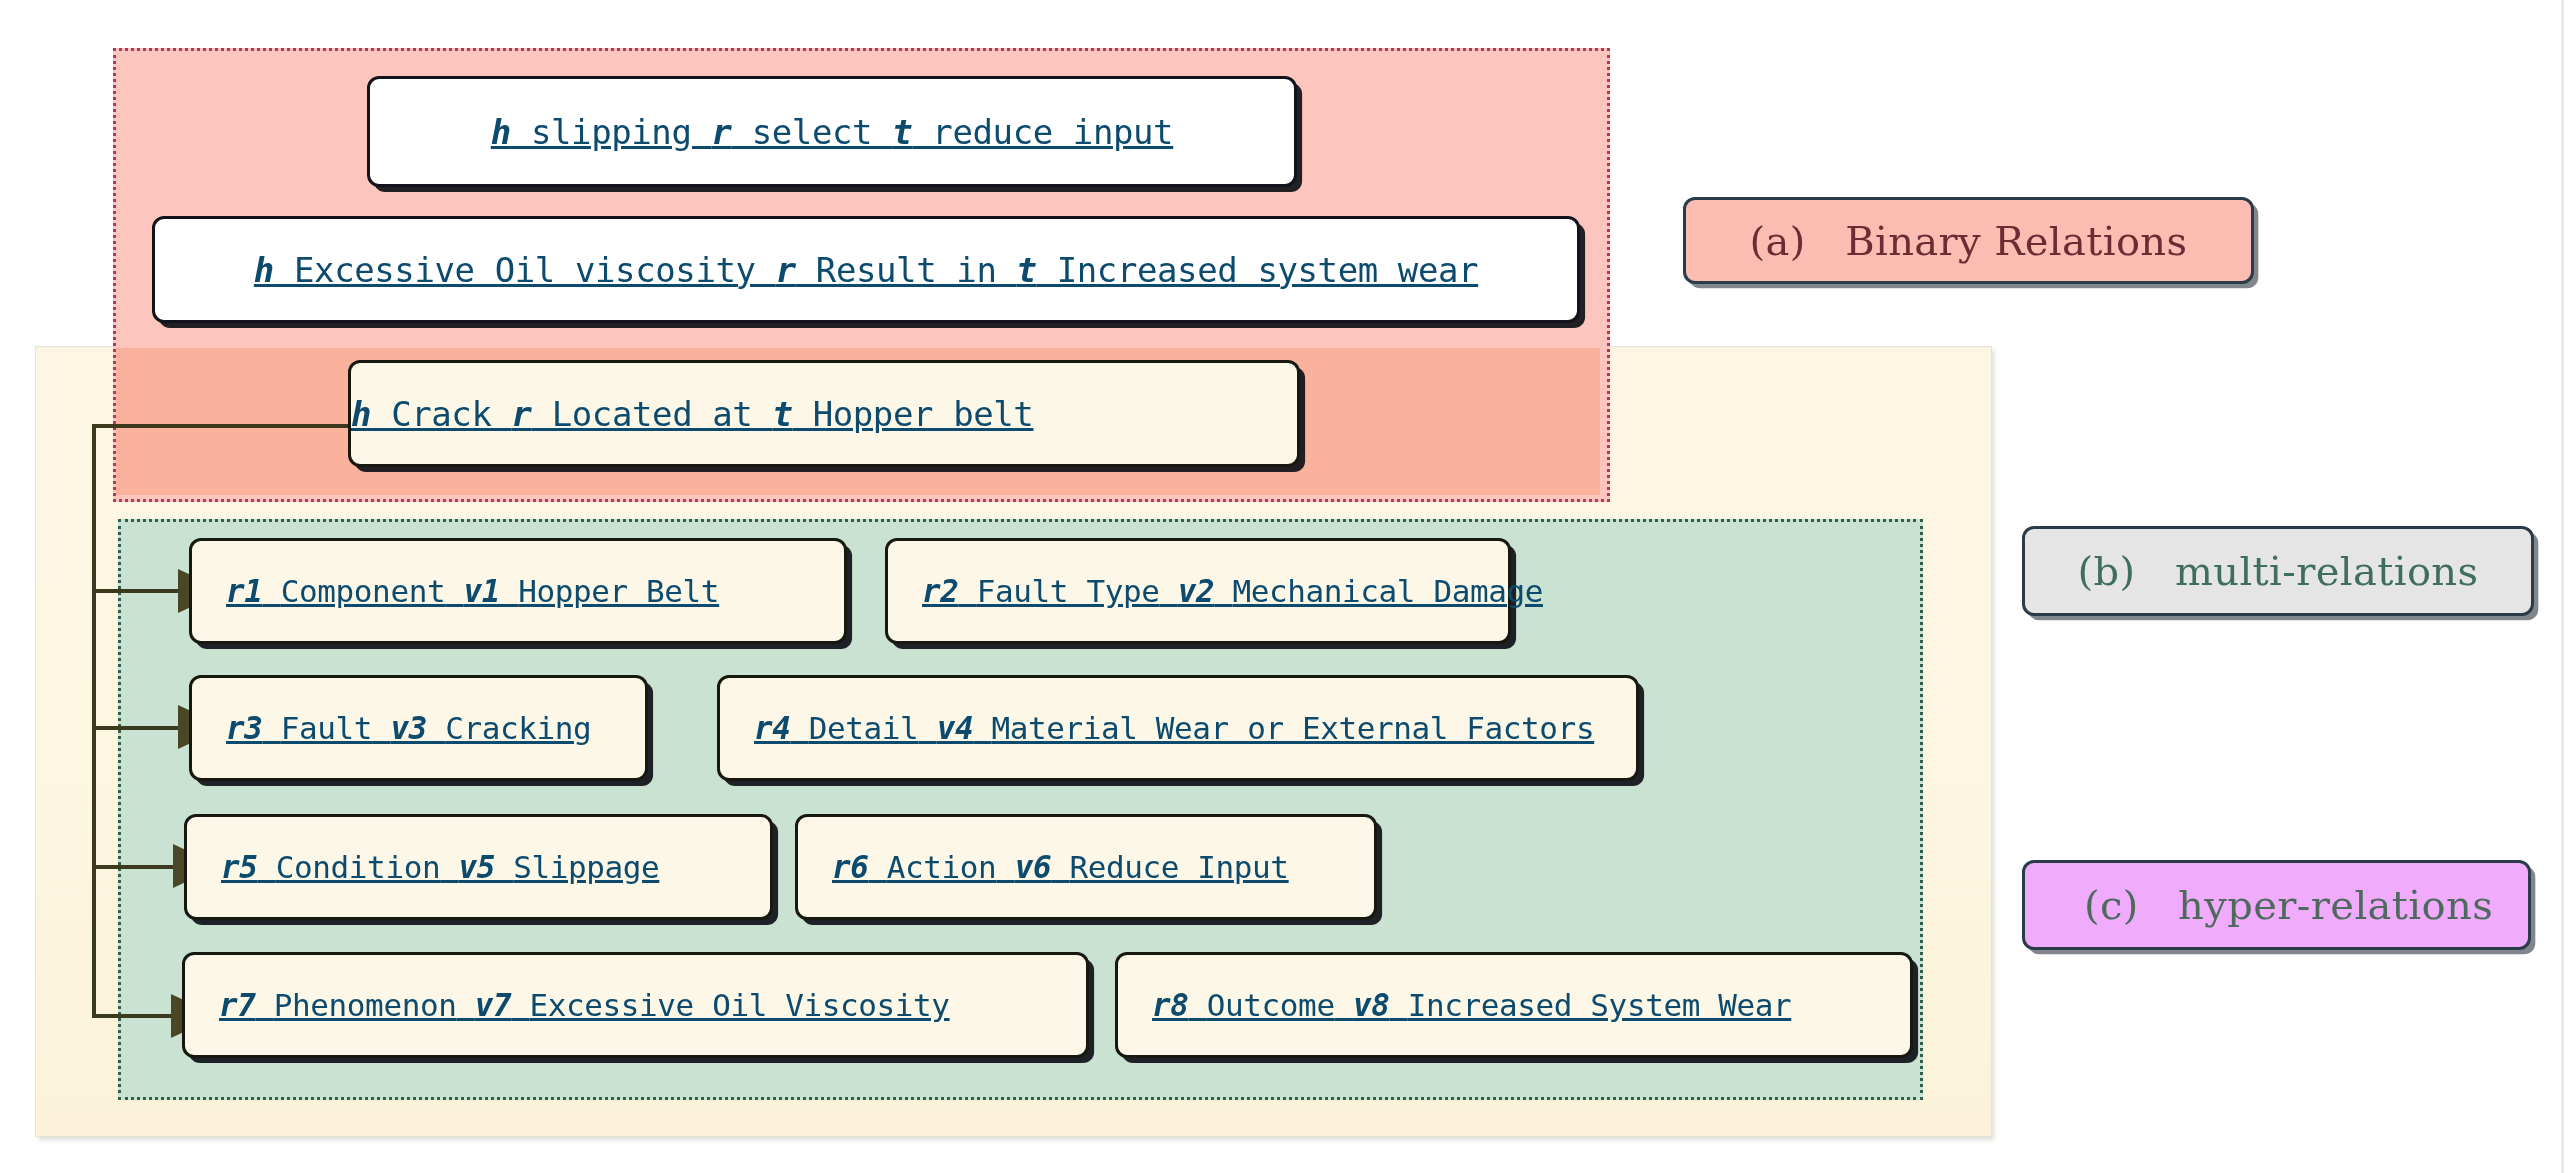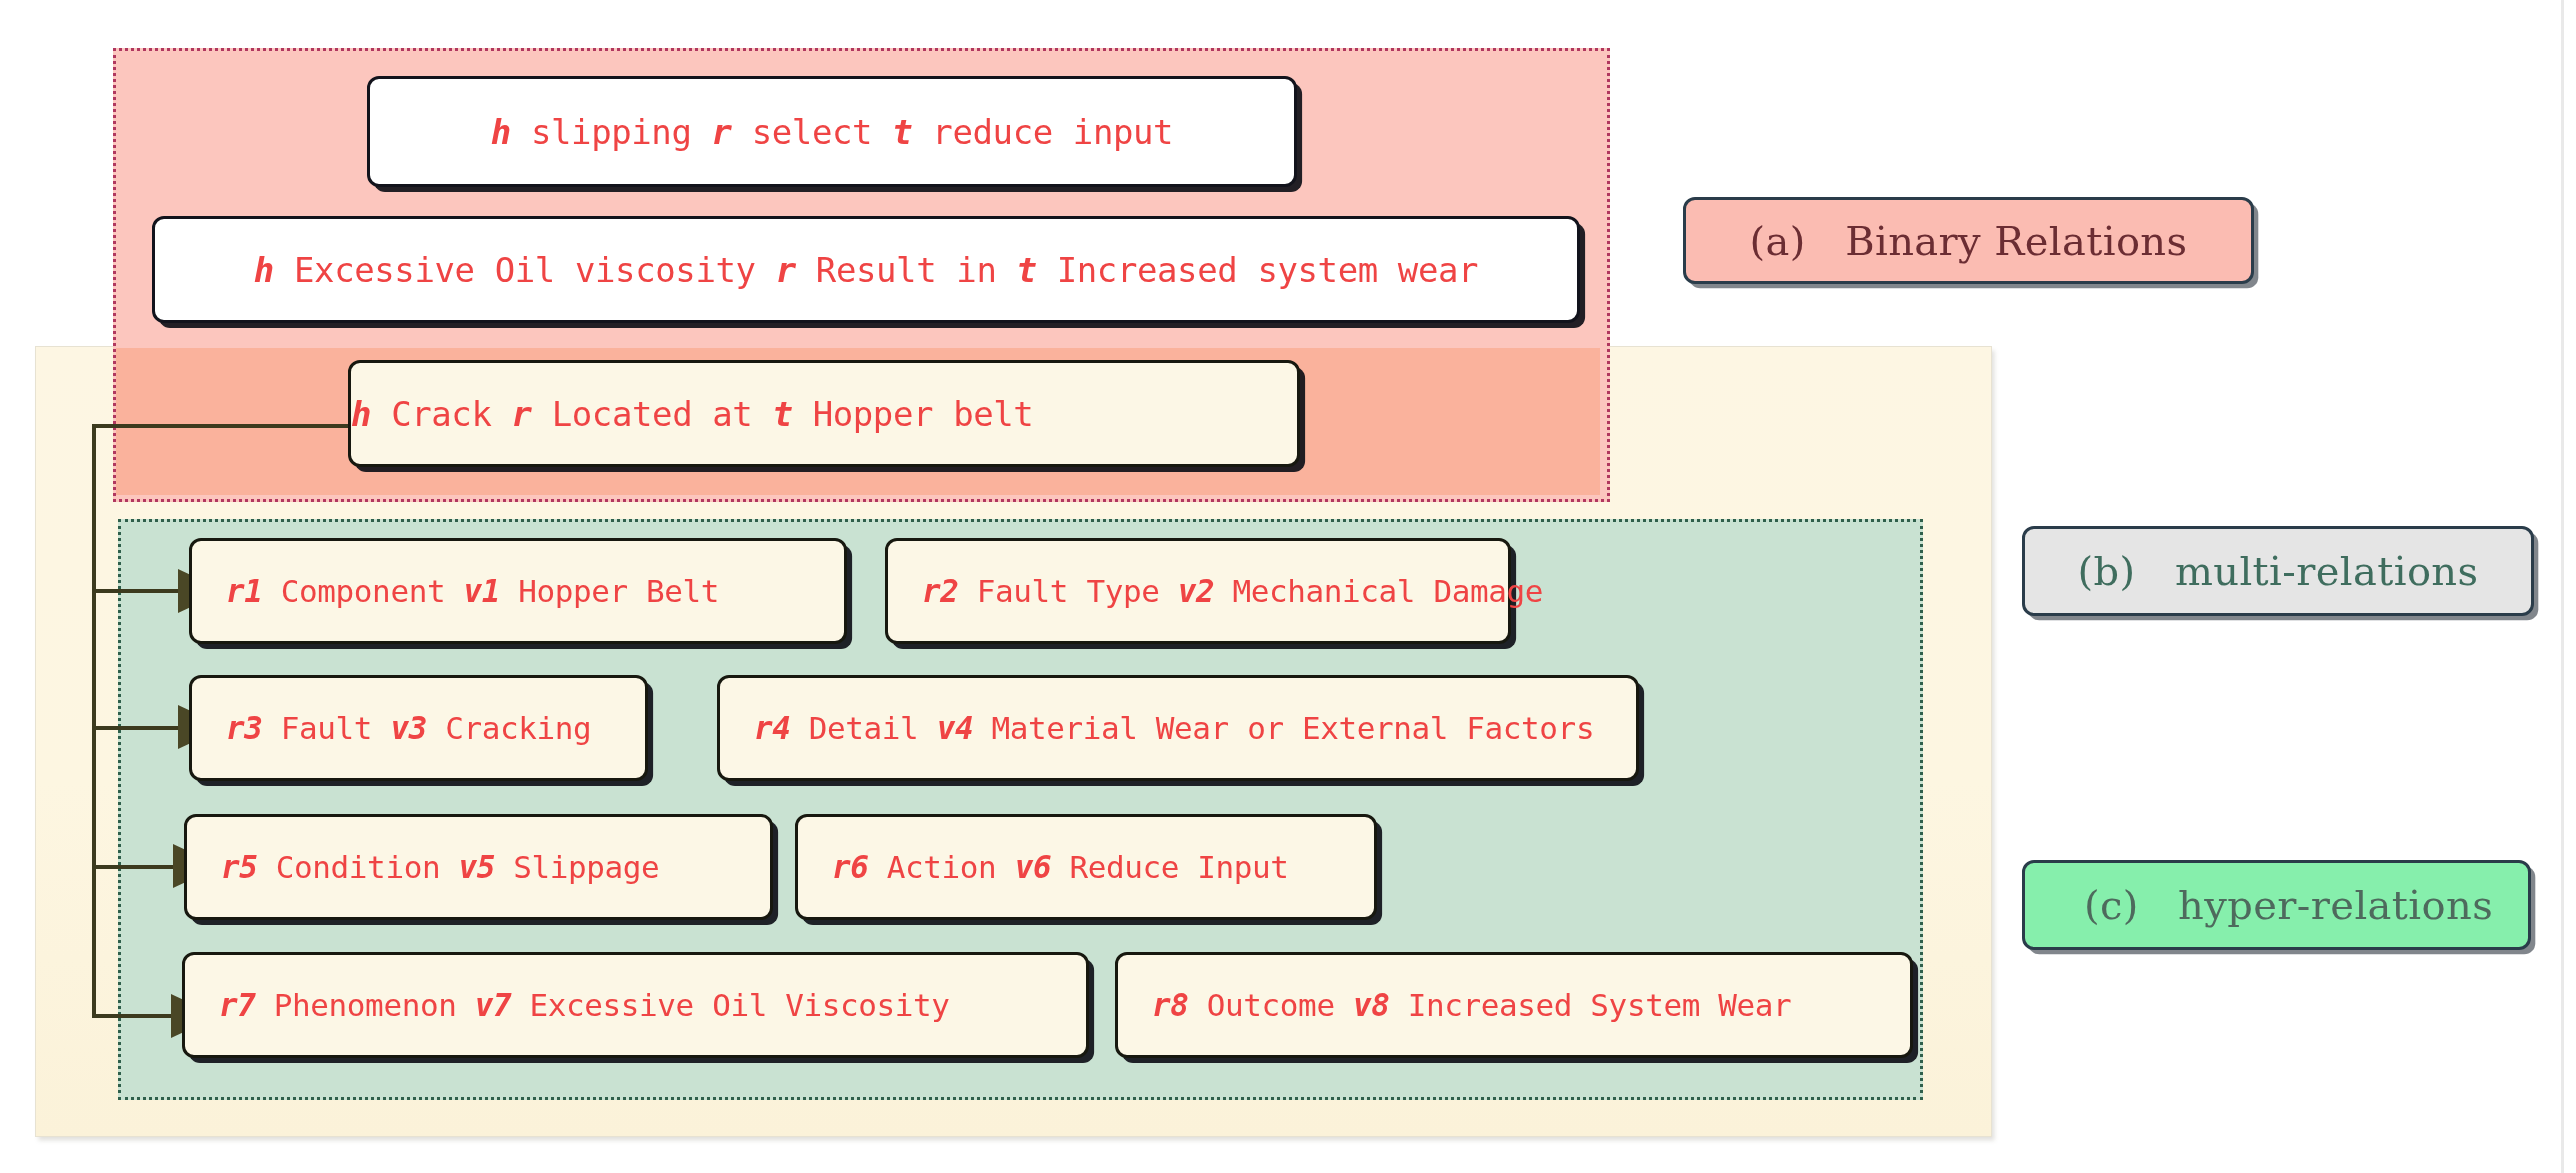--- a/index.html
+++ b/index.html
@@ -41,24 +41,25 @@
     position:absolute;
     display:flex;align-items:center;
     border:3.5px solid #12131c;
     border-radius:12px;
     box-shadow:6px 6px 0 -0.9px rgba(15,16,24,.92);
     white-space:nowrap;
     box-sizing:border-box;
   }
   .node .txt{
     font-family:"DejaVu Sans Mono",monospace;
-    color:#ef4444;
+    color:#0c4a6e;
     letter-spacing:-0.4px;
     width:100%;
     text-align:center;
+    text-decoration:underline;
   }
   .node.white{background:#ffffff;}
   .node.cream{background:#fcf7e6;border-color:#17180f;}
   .node.cream .txt{text-align:left;padding-left:34px;}
 
   .ital{font-style:italic;font-weight:bold;}
 
   
   #bin1{left:367px;top:76px;width:930px;height:111px;}
   #bin1 .txt{font-size:34px;}
@@ -108,21 +109,21 @@
   }
   .legend .ltxt{
     font-family:"DejaVu Serif",serif;
     font-size:40px;width:100%;text-align:center;
     letter-spacing:0.4px;
   }
   #leg-a{left:1683px;top:197px;width:571px;height:87px;background:#fbbcb2;}
   #leg-a .ltxt{color:#6b2d33;}
   #leg-b{left:2022px;top:526px;width:512px;height:90px;background:#e5e5e5;}
   #leg-b .ltxt{color:#3f6d5e;}
-  #leg-c{left:2022px;top:860px;width:509px;height:90px;background:#86efac;padding-left:24px;}
+  #leg-c{left:2022px;top:860px;width:509px;height:90px;background:#f0abfc;padding-left:24px;}
   #leg-c .ltxt{color:#4e6a5d;}
 
   
   .page-rule{
     position:absolute;right:12px;top:0;width:2.6px;height:1174px;
     background:#e9e9e9;
   }
 </style>
 </head>
 <body>

